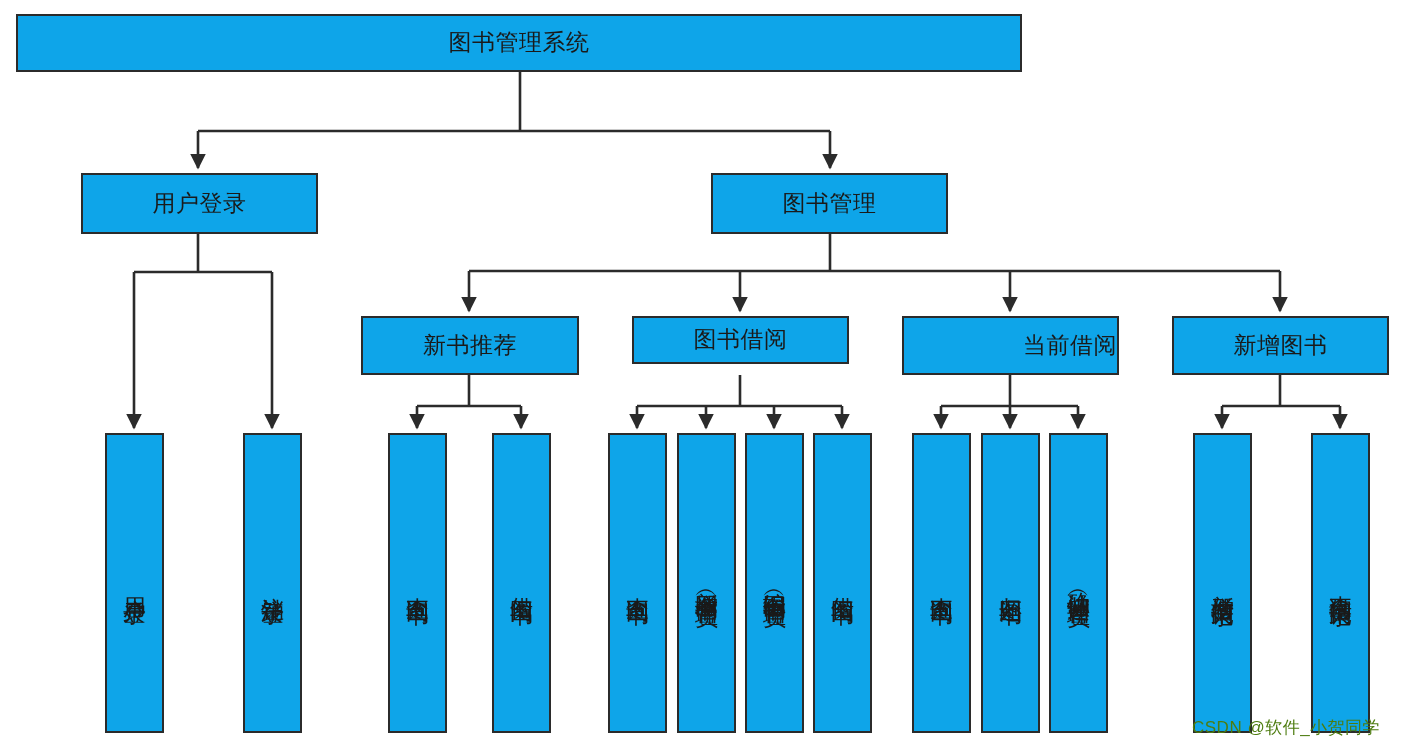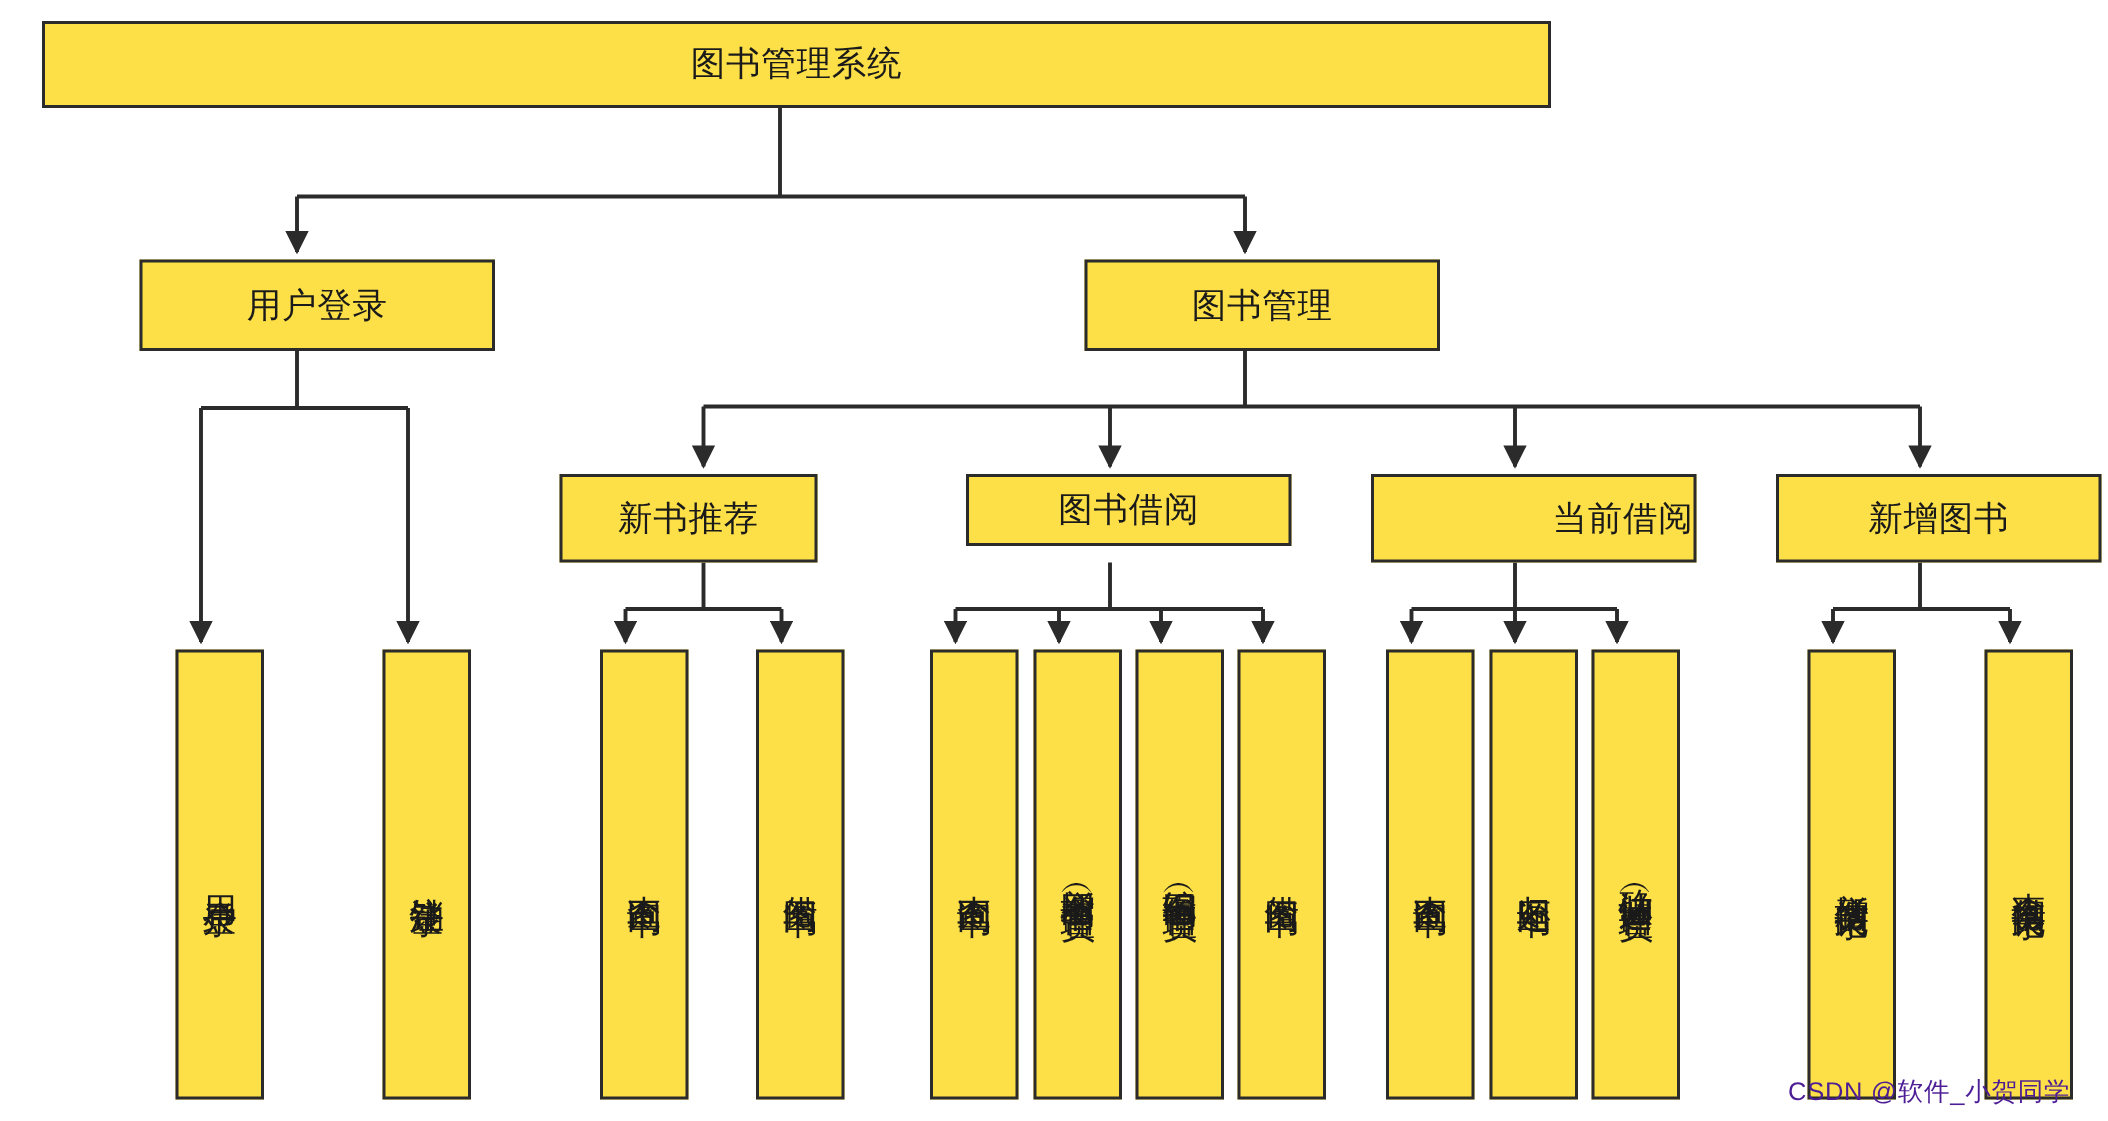--- a/index.html
+++ b/index.html
@@ -22,28 +22,27 @@
     position: absolute;
     left: 0;
     top: 0;
     width: 1405px;
     height: 747px;
     pointer-events: none;
   }
   .node {
     position: absolute;
     box-sizing: border-box;
-    background: #fde047;
+    background: #0ea5e9;
     border: 2px solid #2b2b2b;
     display: flex;
     align-items: center;
     justify-content: center;
     color: #1a1a1a;
     z-index: 2;
-    margin-left: 12px;
   }
   .node .label {
     display: block;
     text-align: center;
     line-height: 1.18;
     letter-spacing: 0.5px;
   }
   .node.horizontal .label {
     writing-mode: horizontal-tb;
     font-size: 23px;
@@ -59,21 +58,21 @@
     writing-mode: vertical-rl;
     text-orientation: upright;
     font-size: 23px;
     line-height: 1.35;
     letter-spacing: 2px;
     max-height: 100%;
   }
   .watermark {
     position: absolute;
     font-size: 17px;
-    color: #4c1d95;
+    color: #4d7c0f;
     white-space: nowrap;
     z-index: 3;
     letter-spacing: 0.5px;
   }
 </style>
 </head>
 <body>
 
 <div id="canvas">
 
@@ -131,21 +130,21 @@
     <span class="label">图书管理系统</span>
   </div>
 
   <div class="node horizontal" style="left:81px; top:173px; width:237px; height:61px;">
     <span class="label">用户登录</span>
   </div>
   <div class="node horizontal" style="left:711px; top:173px; width:237px; height:61px;">
     <span class="label">图书管理</span>
   </div>
 
-  <div class="node horizontal" style="left:361px; top:316px; width:172px; height:59px;">
+  <div class="node horizontal" style="left:361px; top:316px; width:218px; height:59px;">
     <span class="label">新书推荐</span>
   </div>
   <div class="node horizontal" style="left:632px; top:316px; width:217px; height:48px;">
     <span class="label">图书借阅</span>
   </div>
   <div class="node horizontal" style="left:902px; top:316px; width:217px; height:59px;justify-content:flex-end;">
     <span class="label">当前借阅</span>
   </div>
   <div class="node horizontal" style="left:1172px; top:316px; width:217px; height:59px;">
     <span class="label">新增图书</span>

